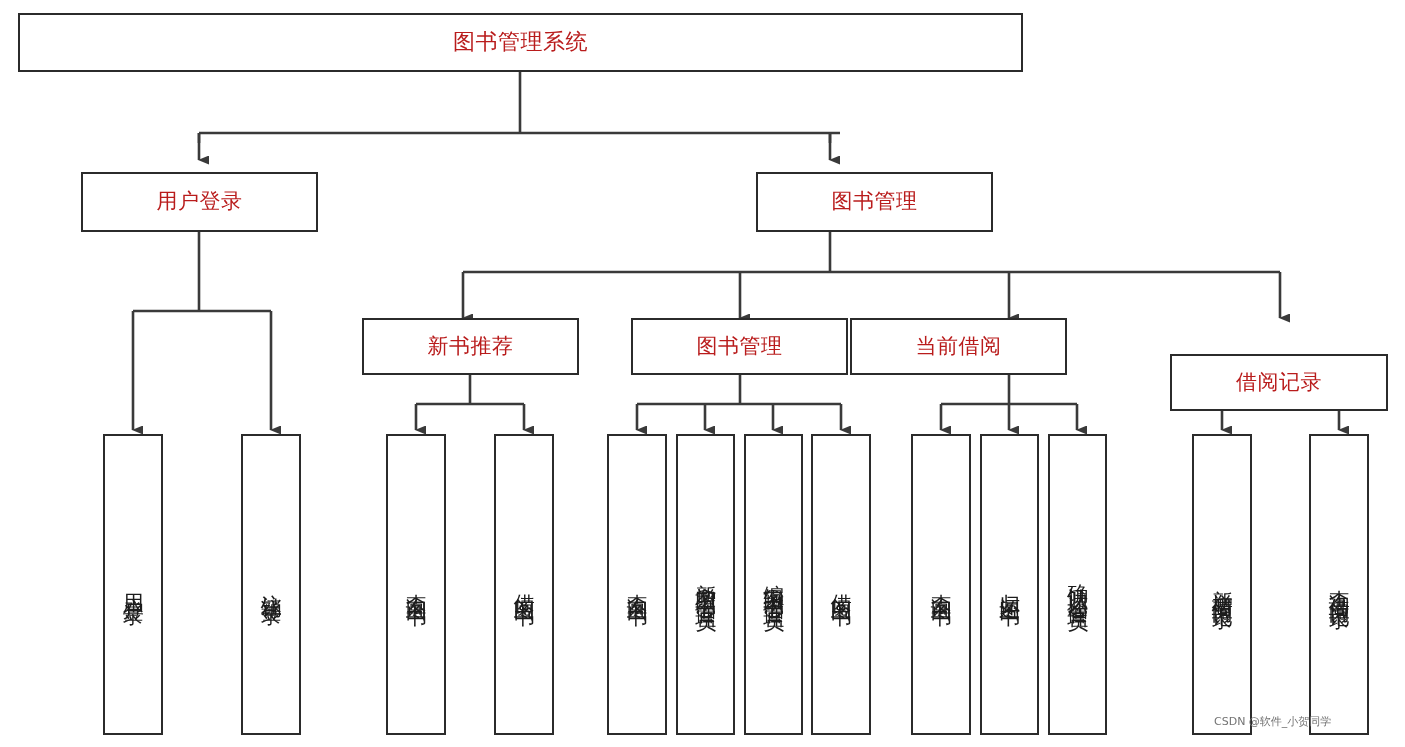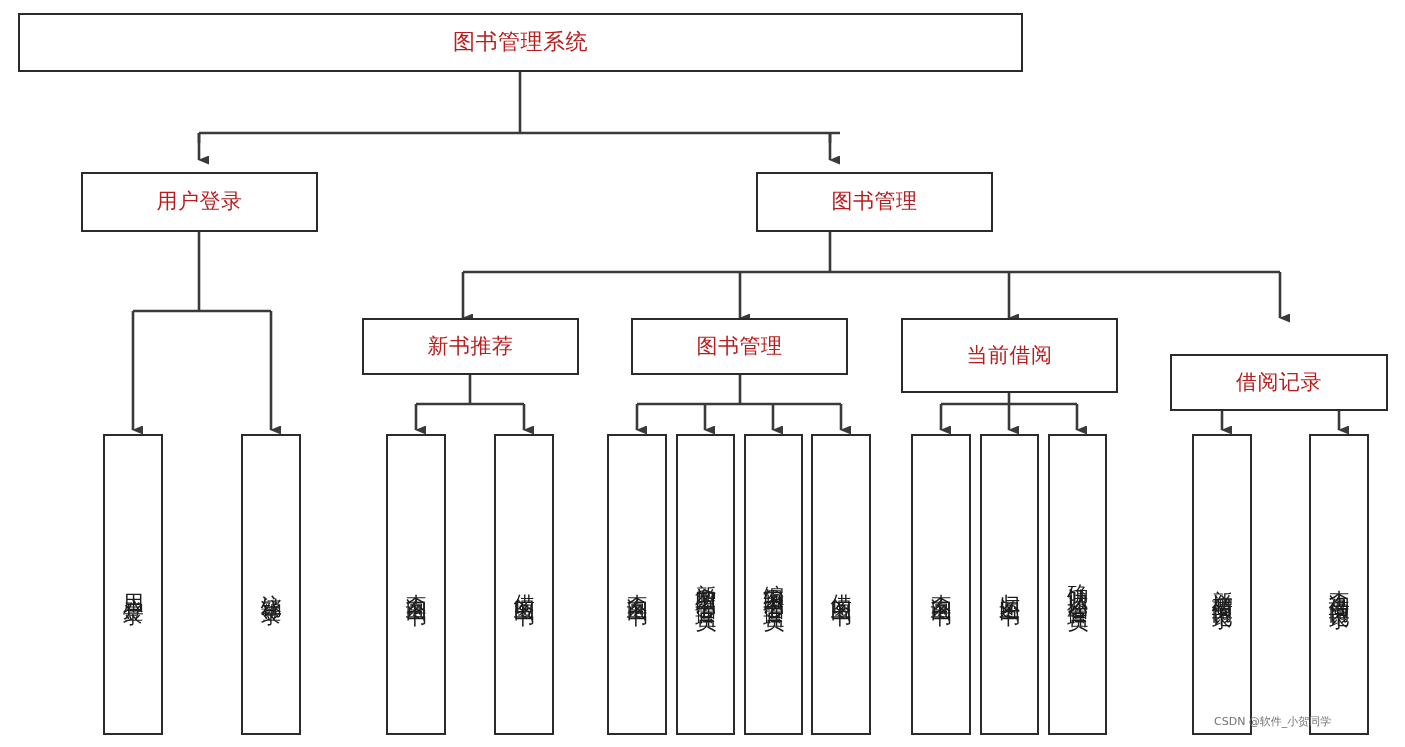--- a/index.html
+++ b/index.html
@@ -155,21 +155,21 @@
   <div class="node-box" style="left:711px; top:172px; width:237px; height:60px;margin-left:45px;">
     <span class="node-label-h">图书管理</span>
   </div>
 
   <div class="node-box" style="left:362px; top:318px; width:217px; height:57px;">
     <span class="node-label-h">新书推荐</span>
   </div>
   <div class="node-box" style="left:631px; top:318px; width:217px; height:57px;">
     <span class="node-label-h">图书管理</span>
   </div>
-  <div class="node-box" style="left:901px; top:318px; width:217px; height:75px;justify-content:center;">
+  <div class="node-box" style="left:850px; top:318px; width:217px; height:57px;justify-content:center;">
     <span class="node-label-h">当前借阅</span>
   </div>
   <div class="node-box" style="left:1170px; top:318px; width:218px; height:57px;margin-top:36px;">
     <span class="node-label-h">借阅记录</span>
   </div>
 
   <div class="node-box" style="left:103px; top:434px; width:60px; height:301px;">
     <span class="node-label-v">用户登录</span>
   </div>
   <div class="node-box" style="left:241px; top:434px; width:60px; height:301px;">

